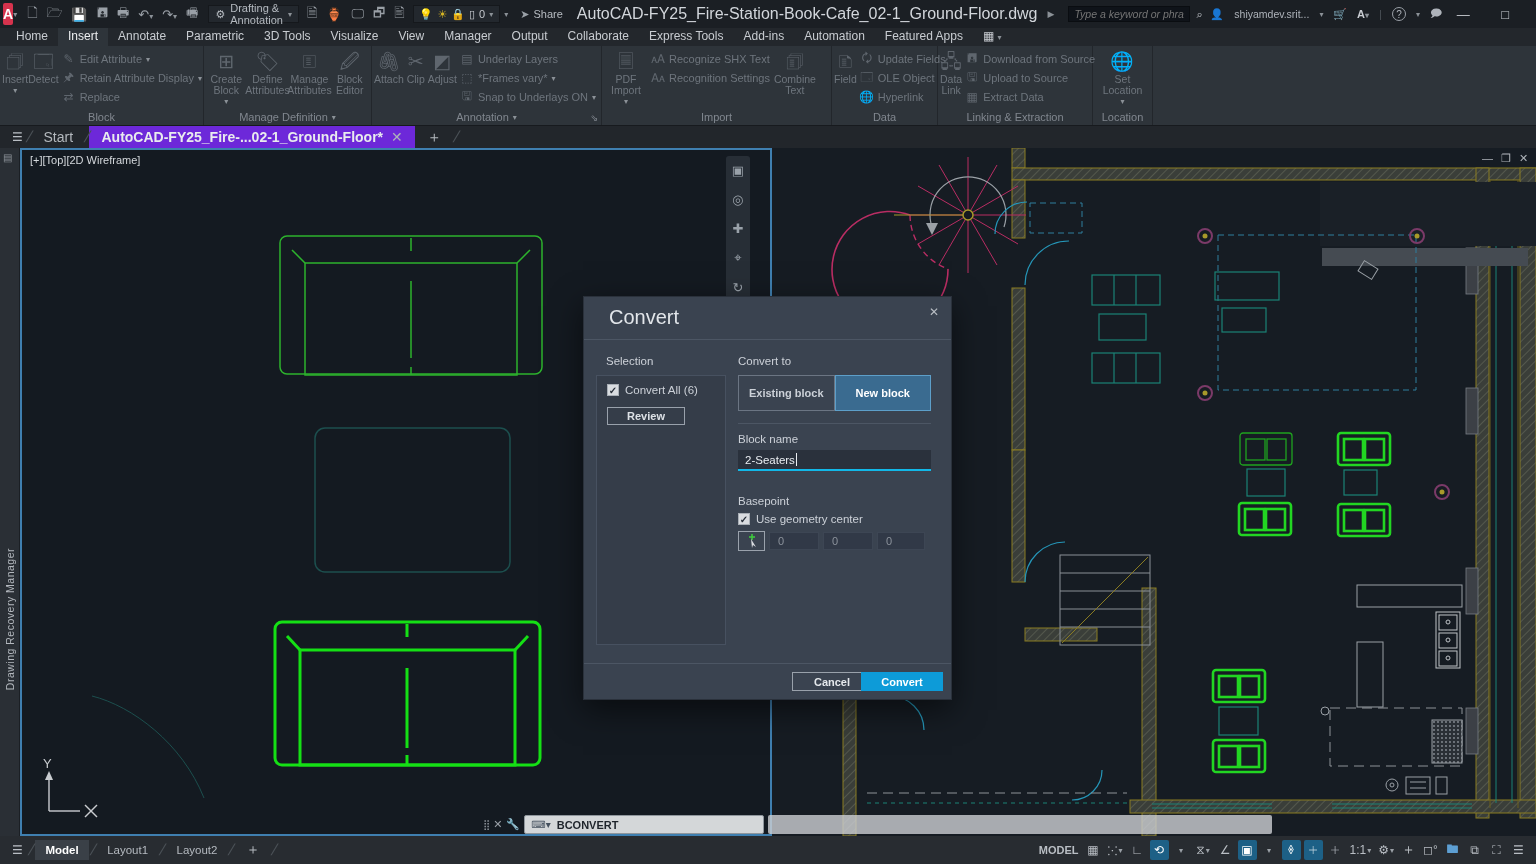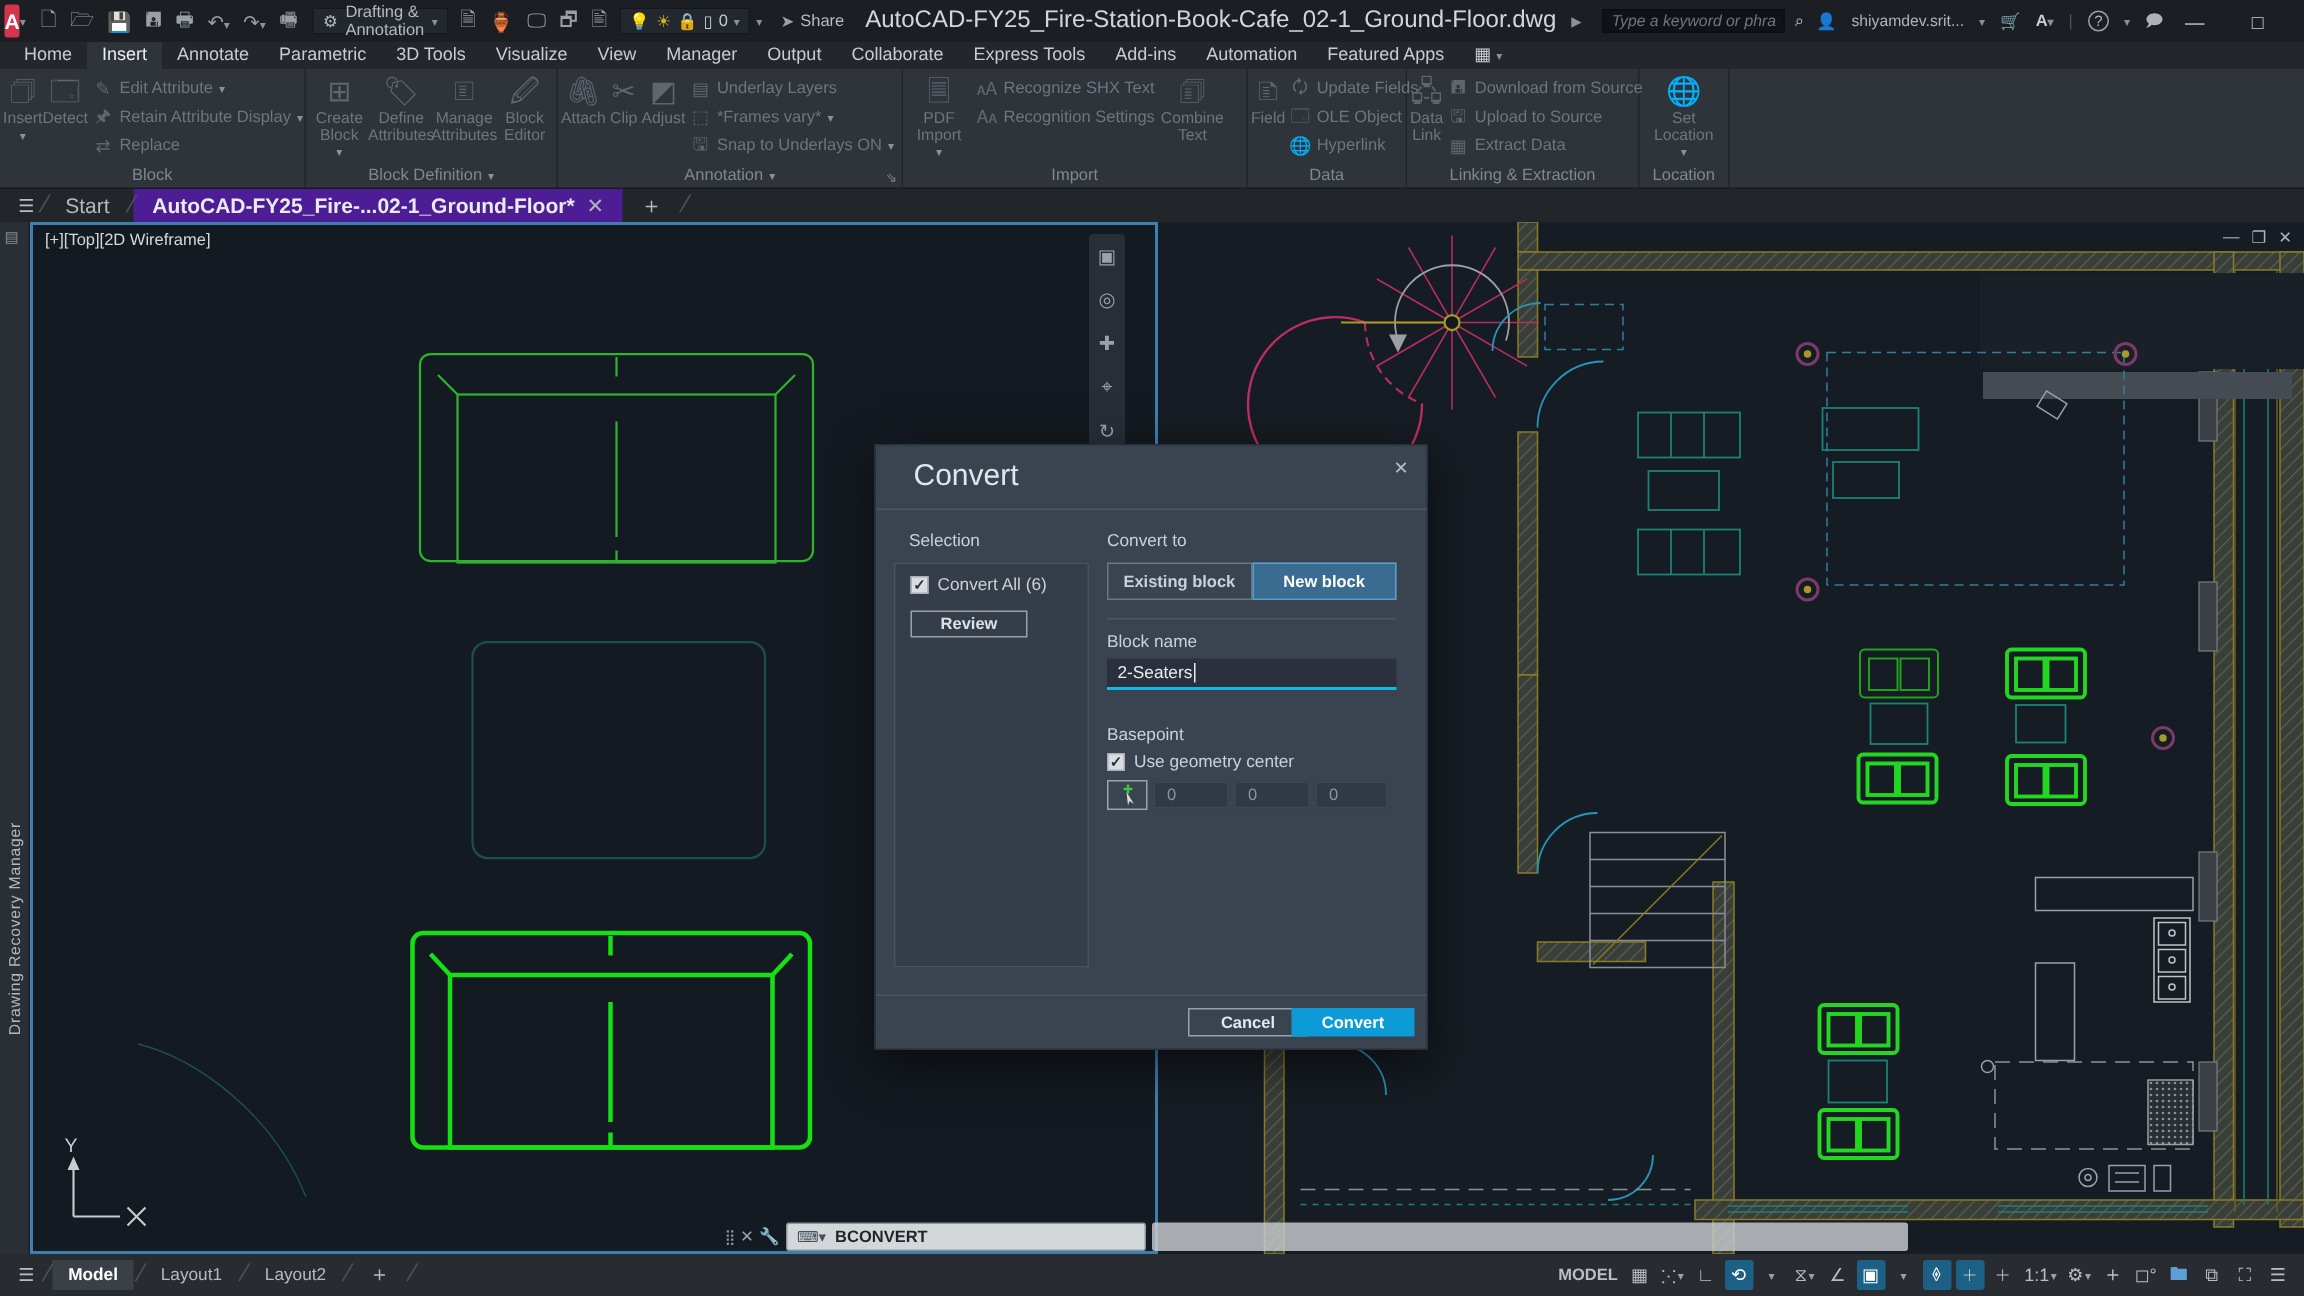--- a/index.html
+++ b/index.html
@@ -49,21 +49,21 @@
   .rrow { display:flex; align-items:center; gap:4px; font-size:11px; color:#6e757d;
     height:19px; white-space:nowrap; }
   .rrow .ic { font-size:12px; color:#5f666e; width:14px; text-align:center; }
   .launcher { position:absolute; right:3px; bottom:2px; color:#81878f; font-size:9px; }
 
   
   .dtabs { position:absolute; left:0; top:126px; width:1536px; height:22px; background:#22262b;
     display:flex; align-items:center; }
   .dtab { height:22px; display:flex; align-items:center; font-size:14px; color:#b4b9be;
     padding:0 12px; gap:8px; }
-  .dtab.active { background:#4c1d95; color:#e9ebee; font-weight:bold; }
+  .dtab.active { background:#6d28d9; color:#e9ebee; font-weight:bold; }
   .dsep { color:#4b5157; transform:skewX(-18deg); }
 
   
   .workspace { position:absolute; left:0; top:148px; width:1536px; height:688px; background:#161c23; }
   .palette { position:absolute; left:0; top:0; width:20px; height:688px; background:#2a2f35;
     border-right:1px solid #1b1f24; }
   .palette .vtext { position:absolute; left:4px; top:400px; color:#b3b8be; font-size:10.5px;
     writing-mode:vertical-rl; transform:rotate(180deg); white-space:nowrap; letter-spacing:.5px; }
   .palette .grip { position:absolute; left:3px; top:4px; color:#8a9097; font-size:10px; }
   .viewport { position:absolute; left:20px; top:0; width:752px; height:688px; background:#141a21;
@@ -105,21 +105,21 @@
   .dlg-hr { position:absolute; left:0; top:42px; width:100%; border-top:1px solid #4c5664; }
   .dlg-seclabel { position:absolute; top:58px; color:#ccd1d8; }
   .selpanel { position:absolute; left:12px; top:78px; width:130px; height:270px;
     background:#353d49; border:1px solid #475160; }
   .cb { width:12px; height:12px; background:#d9dce0; border:1px solid #a9afb6; display:inline-flex;
     align-items:center; justify-content:center; font-size:10px; color:#272e38; font-weight:bold; flex:none; }
   .cbrow { display:flex; align-items:center; gap:6px; }
   .reviewbtn { position:absolute; left:10px; top:31px; width:78px; height:18px; border:1px solid #99a1ab;
     display:flex; align-items:center; justify-content:center; color:#dde1e6; font-weight:bold; font-size:11px; }
   .ctpanel { position:absolute; left:154px; top:78px; width:193px; }
-  .toggle { display:flex; height:25px;justify-content:center; }
+  .toggle { display:flex; height:36px;justify-content:center; }
   .tbtn { flex:1; display:flex; align-items:center; justify-content:center; font-size:11px;
     border:1px solid #6b7583; color:#ccd1d8; font-weight:bold; }
   .tbtn.on { background:#3a6b90; border-color:#5d9fc9; color:#fff; }
   .ct-hr { border-top:1px solid #4c5664; margin-top:12px; }
   .bn-input { margin-top:5px; height:21px; background:#2a313c; border-bottom:2px solid #12b8e8;
     display:flex; align-items:center; padding:0 7px; color:#e9edf1; }
   .caret { display:inline-block; width:1px; height:13px; background:#e9edf1; margin-left:1px; }
   .pickrow { display:flex; align-items:center; gap:4px; margin-top:6px; }
   .pickbtn { width:27px; height:20px; border:1px solid #9aa2ac; display:flex; align-items:center;
     justify-content:center; }
@@ -260,21 +260,21 @@
       <div class="rbig" style="width:42px">
         <span class="ic">🗉</span>
         <span>Manage Attributes</span>
       </div>
       <div class="rbig" style="width:40px">
         <span class="ic">🖉</span>
         <span>Block Editor</span>
       </div>
     </div>
     <div class="rlabel">
-      <span>Block Definition</span>
+      <span>Manage Definition</span>
         <span class="chev">▾</span>
     </div>
   </div>
 
   <div class="rpanel" style="width:230px; position:relative">
     <div class="rbody">
       <div class="rbig" style="width:36px">
         <span class="ic">🖇</span>
         <span>Attach</span>
       </div>

